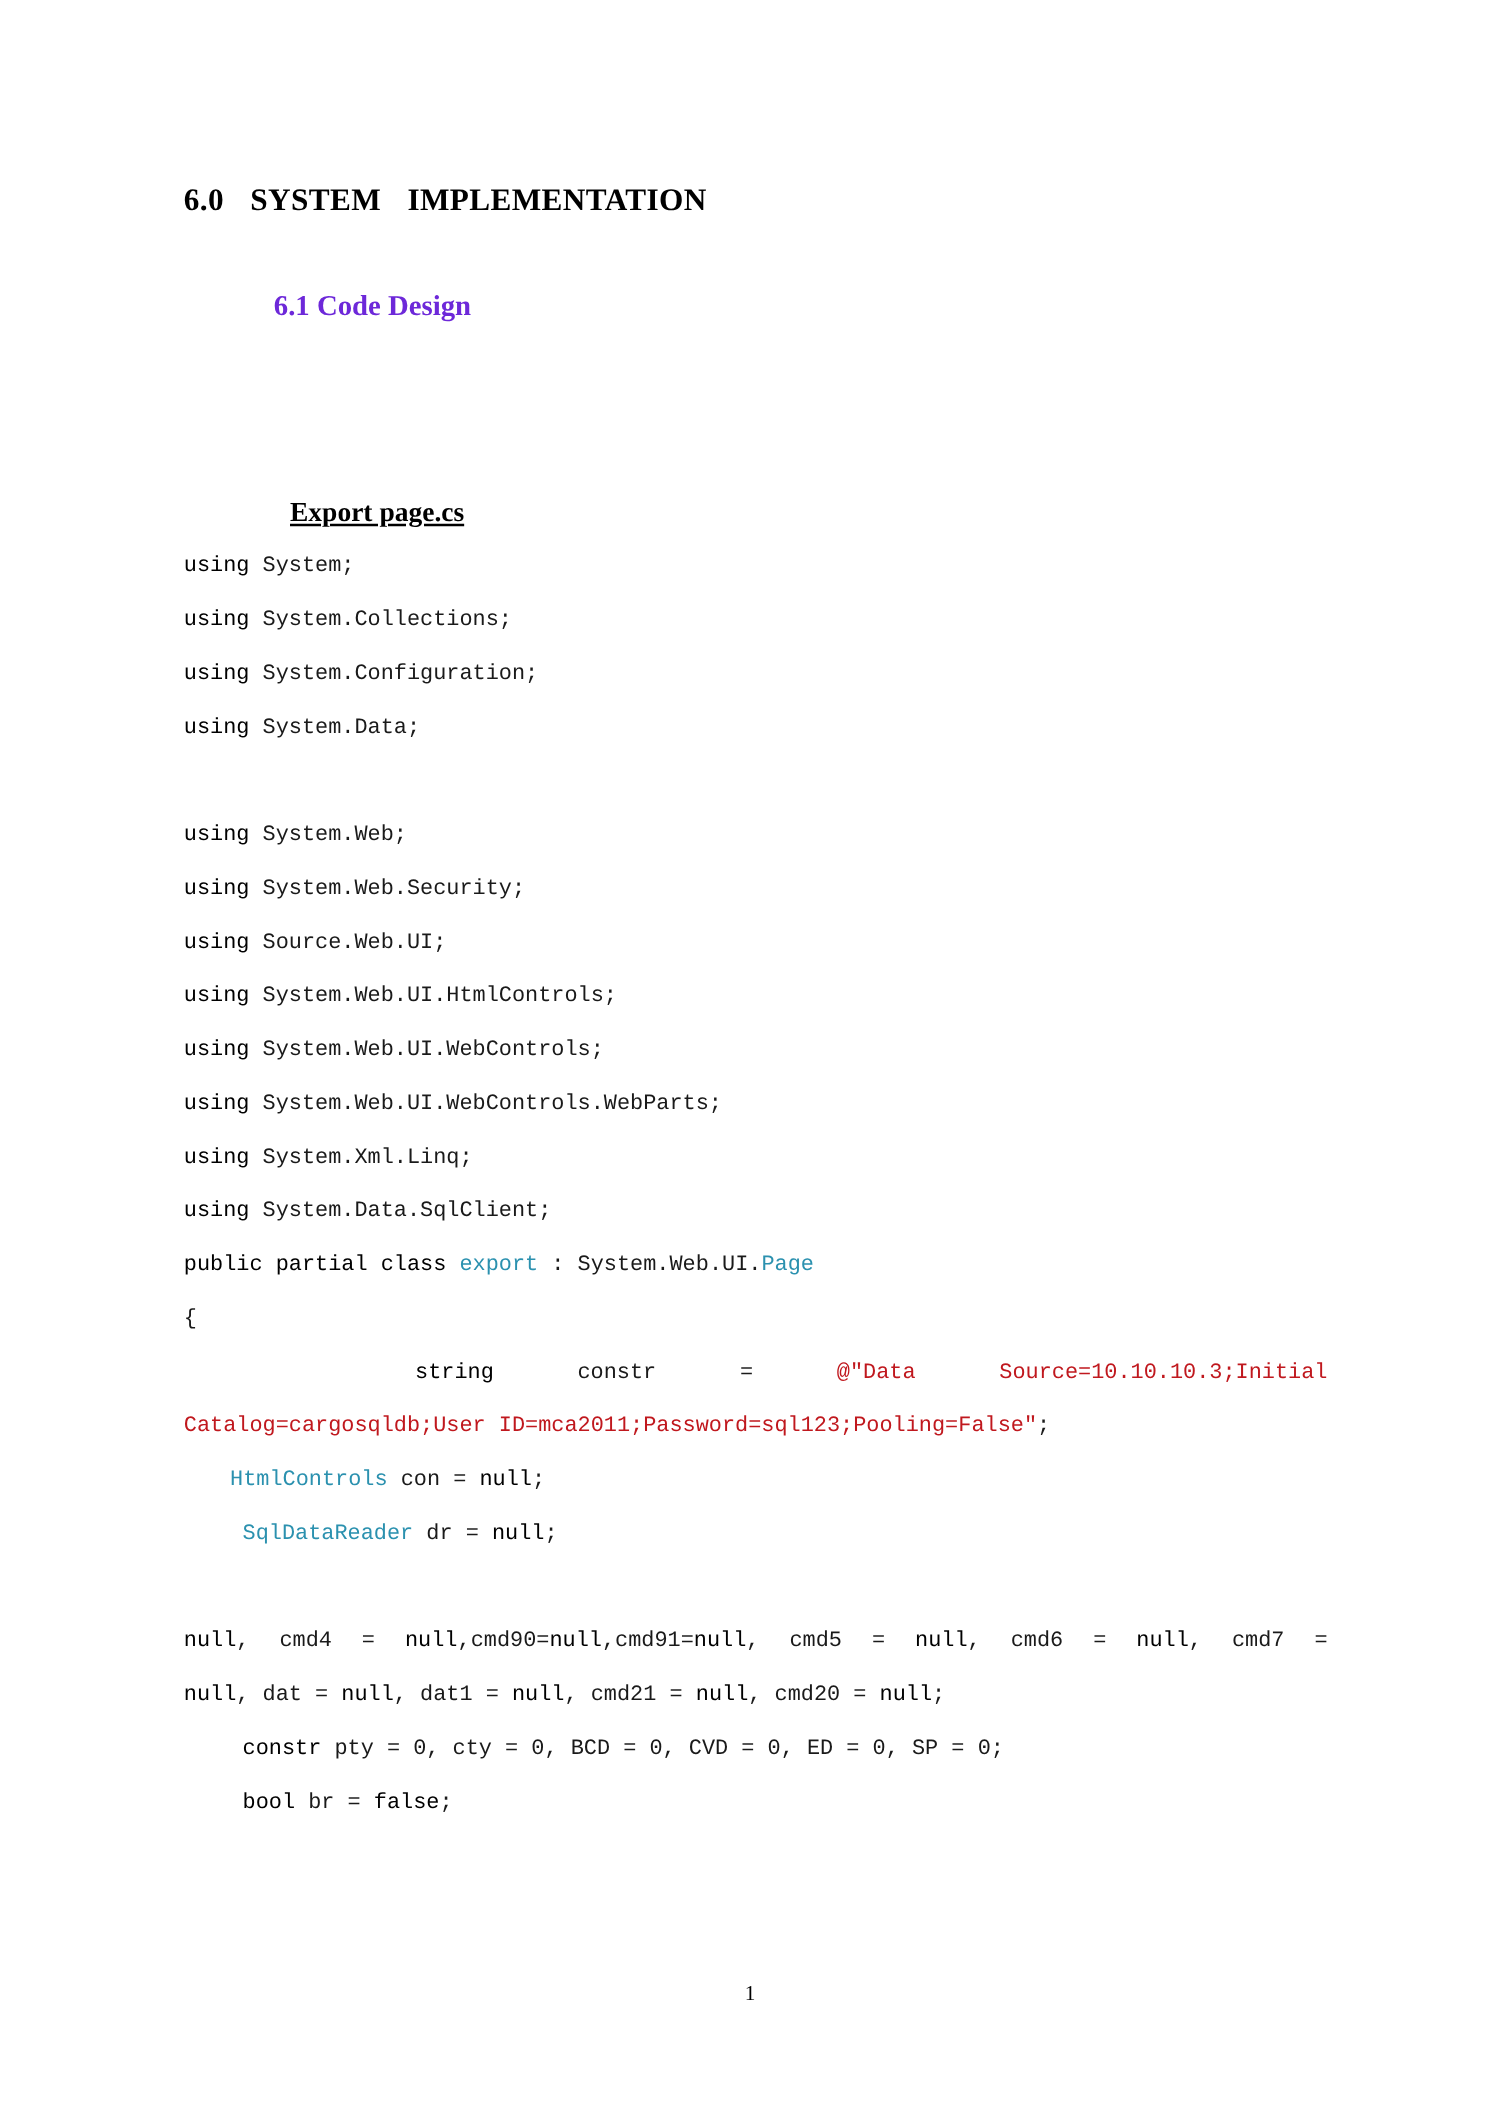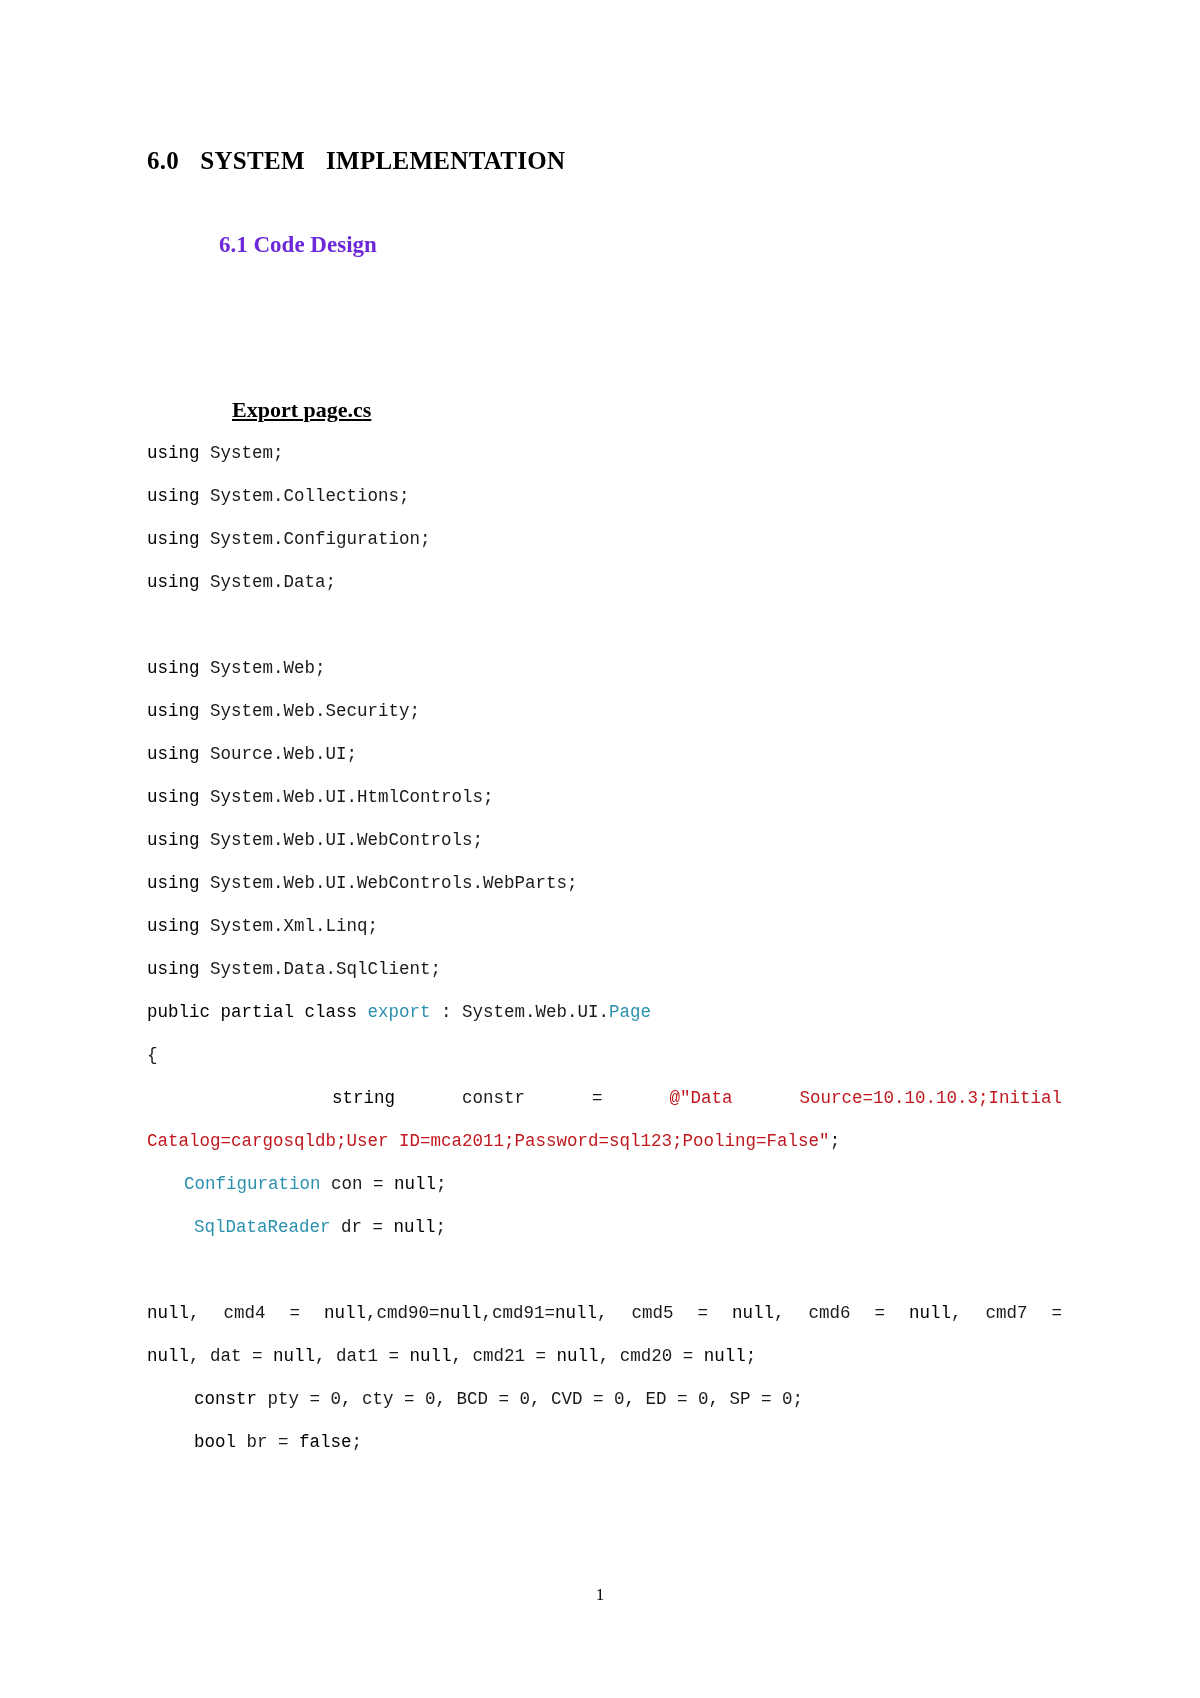--- a/index.html
+++ b/index.html
@@ -36,21 +36,21 @@
   <div class="code" style="top:872px"><span class="kw">using</span> <span>System.Web.UI.WebControls.WebParts;</span></div>
   <div class="code" style="top:915px"><span class="kw">using</span> <span>System.Xml.Linq;</span></div>
   <div class="code" style="top:958px"><span class="kw">using</span> <span>System.Data.SqlClient;</span></div>
 
   <div class="code" style="top:1001px"><span class="kw">public partial class</span> <span class="ty">export</span><span> : System.Web.UI.</span><span class="ty">Page</span></div>
   <div class="code" style="top:1044px">{</div>
 
   <div class="code just" style="top:1087px; left:147px; width:915px;"><span style="display:inline-block; width:185px;"></span><span class="kw">string</span> <span>constr</span> <span>=</span> <span class="st">@"Data</span> <span class="st">Source=10.10.10.3;Initial</span></div>
   <div class="code" style="top:1130px"><span class="st">Catalog=cargosqldb;User ID=mca2011;Password=sql123;Pooling=False"</span><span>;</span></div>
 
-  <div class="code" style="top:1173px; left:184px"><span class="ty">Configuration</span><span> con = </span><span class="kw">null</span><span>;</span></div>
+  <div class="code" style="top:1173px; left:184px"><span class="ty">HtmlControls</span><span> con = </span><span class="kw">null</span><span>;</span></div>
 
   <div class="code" style="top:1216px; left:194px"><span class="ty">SqlDataReader</span><span> dr = </span><span class="kw">null</span><span>;</span></div>
 
 
   <div class="code just" style="top:1302px"><span class="kw">null</span><span>, cmd4 = </span><span class="kw">null</span><span>,cmd90=</span><span class="kw">null</span><span>,cmd91=</span><span class="kw">null</span><span>, cmd5 = </span><span class="kw">null</span><span>, cmd6 = </span><span class="kw">null</span><span>, cmd7 =</span></div>
 
   <div class="code" style="top:1345px"><span class="kw">null</span><span>, dat = </span><span class="kw">null</span><span>, dat1 = </span><span class="kw">null</span><span>, cmd21 = </span><span class="kw">null</span><span>, cmd20 = </span><span class="kw">null</span><span>;</span></div>
 
   <div class="code" style="top:1388px; left:194px"><span class="kw">constr</span><span> pty = 0, cty = 0, BCD = 0, CVD = 0, ED = 0, SP = 0;</span></div>
 

